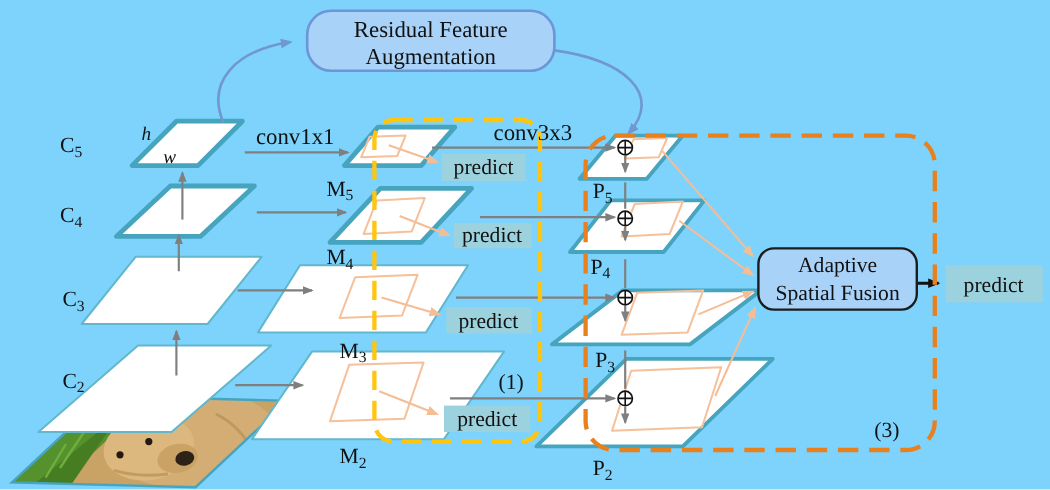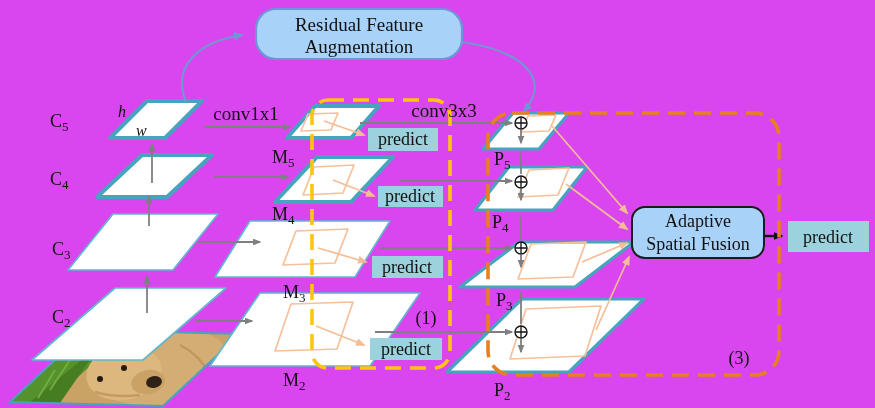--- a/index.html
+++ b/index.html
@@ -1,16 +1,16 @@
 <!DOCTYPE html>
 <html><head>
 <meta charset="utf-8">
 <style>
   html,body{margin:0;padding:0;background:#ffffff;}
-  .stage{position:relative;width:875px;height:408px;background:#d946ef;overflow:hidden;}
+  .stage{position:relative;width:875px;height:408px;background:#7dd3fc;overflow:hidden;}
   svg text{font-family:"Liberation Serif","DejaVu Serif",serif;fill:#111111;}
   .lbl{font-size:18px;}
   .lbl-sub{font-size:13px;}
   .conv-lbl{font-size:19px;}
   .dim-lbl{font-size:16px;font-style:italic;}
   .box-lbl{font-size:19px;}
   .asf-lbl{font-size:18px;}
   .predict-lbl{font-size:18px;}
   .grp-lbl{font-size:18px;}
   .map{fill:#ffffff;}

